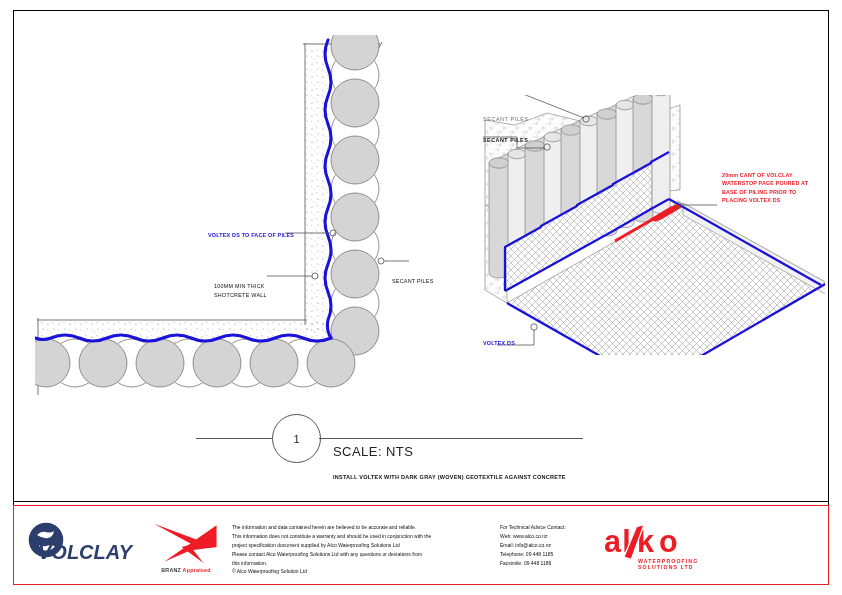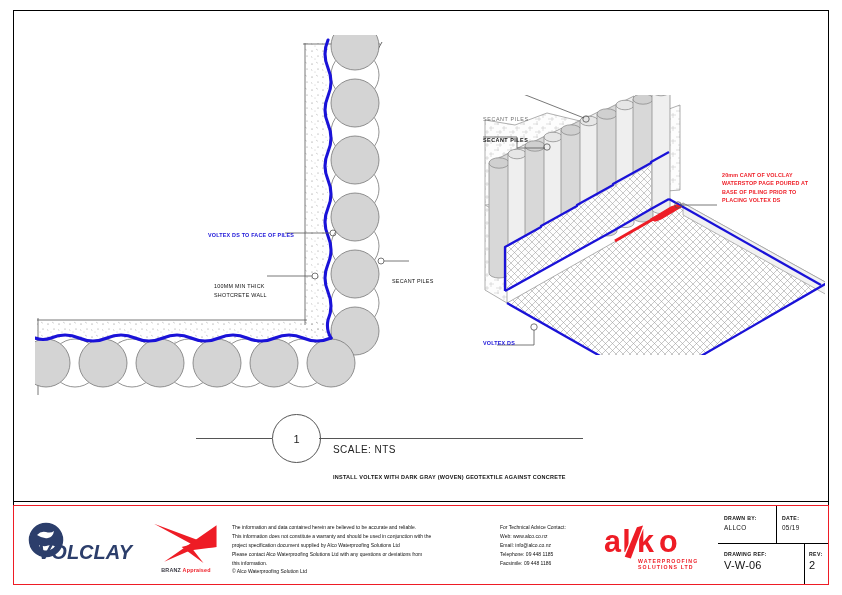--- a/index.html
+++ b/index.html
@@ -51,21 +51,21 @@
 
   
   .txt{position:absolute;font-size:5.4px;letter-spacing:.25px;color:#111;
        line-height:1.62;white-space:nowrap;}
   .txt.blue{color:#1a12d8;font-weight:bold;letter-spacing:.2px;}
   .txt.red{color:#ee1c25;font-weight:bold;letter-spacing:.15px;white-space:normal;width:88px;line-height:1.55;}
   .txt.gray{color:#6f6f6f;letter-spacing:.6px;}
   .txt.bold{font-weight:bold;letter-spacing:.5px;}
 
   .title-main{position:absolute;font-size:12.4px;letter-spacing:.55px;color:#222;}
-  .title-scale{position:absolute;font-size:10px;letter-spacing:.45px;color:#222;}
+  .title-scale{position:absolute;font-size:13px;letter-spacing:.45px;color:#222;}
   .title-note{position:absolute;font-size:5.5px;letter-spacing:.25px;color:#111;font-weight:bold;}
 
   .bubble{position:absolute;border:1px solid #555;border-radius:50%;}
   .bubble span{position:absolute;left:0;right:0;top:50%;transform:translateY(-50%);
       text-align:center;font-size:11px;color:#222;}
   .rule{position:absolute;background:#555;height:1px;}
   svg{display:block;}
 </style>
 </head>
 <body>
@@ -315,40 +315,15 @@
         <text x="0" y="46" font-family="Liberation Sans, sans-serif" font-size="50" font-weight="bold" fill="#ee1c25">a</text>
         <text x="30" y="46" font-family="Liberation Sans, sans-serif" font-size="50" font-weight="bold" fill="#ee1c25">l</text>
         <text x="54" y="46" font-family="Liberation Sans, sans-serif" font-size="50" font-weight="bold" fill="#ee1c25">k</text>
         <text x="90" y="46" font-family="Liberation Sans, sans-serif" font-size="50" font-weight="bold" fill="#ee1c25">o</text>
         <path d="M52 8 L66 4 L46 56 L32 52 Z" fill="#ffffff"></path>
         <path d="M54 6 L64 3 L44 57 L34 54 Z" fill="#ee1c25"></path>
       </svg>
       <div class="alco-cap">WATERPROOFING SOLUTIONS LTD</div>
     </div>
 
-    <div class="tbr">
-      <div class="hline"></div>
-      <div class="vtop"></div>
-      <div class="vbot"></div>
-
-      <div class="tb-cell" style="left:6px;top:9px;">
-        <div class="lab">DRAWN BY:</div>
-        <div class="val" style="margin-top:3px;">ALLCO</div>
-      </div>
-
-      <div class="tb-cell" style="left:64px;top:9px;">
-        <div class="lab">DATE:</div>
-        <div class="val" style="margin-top:3px;">05/19</div>
-      </div>
-
-      <div class="tb-cell" style="left:6px;top:45px;">
-        <div class="lab">DRAWING REF:</div>
-        <div class="valbig" style="margin-top:2px;">V-W-06</div>
-      </div>
-
-      <div class="tb-cell" style="left:91px;top:45px;">
-        <div class="lab">REV:</div>
-        <div class="valbig" style="margin-top:2px;">2</div>
-      </div>
-    </div>
   </div>
 
 </div>
 
 </body></html>

